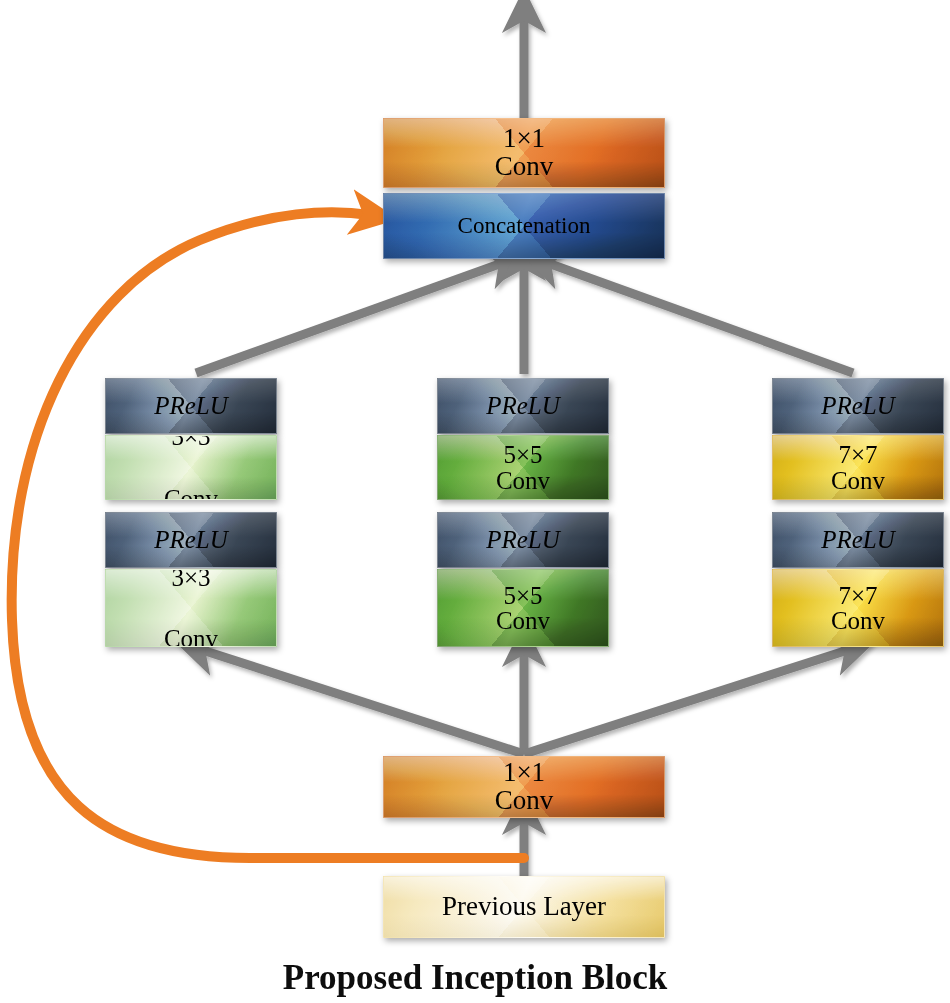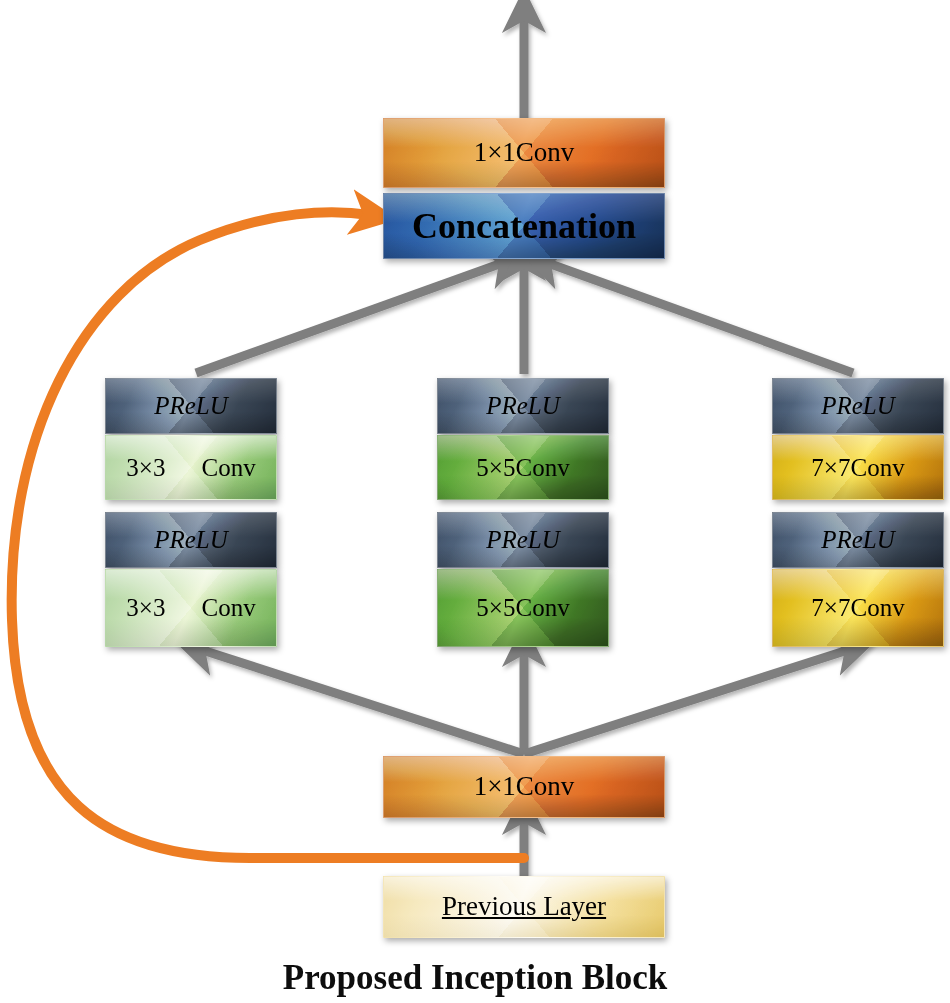--- a/index.html
+++ b/index.html
@@ -24,20 +24,21 @@
     width: 950px;
     height: 1003px;
     pointer-events: none;
   }
 
   
   .block {
     position: absolute;
     box-sizing: border-box;
     display: flex;
+    flex-direction: column;
     align-items: center;
     justify-content: center;
     text-align: center;
     color: #000000;
     line-height: 1.02;
     overflow: hidden;
     border: 1px solid rgba(255,255,255,0.35);
     filter: drop-shadow(2px 3px 3px rgba(0,0,0,0.33));
   }
   .block .bevel {
@@ -124,21 +125,20 @@
     background: linear-gradient(115deg, #c08c10 0%, #d7a418 16%, #fbe45a 50%, #e0ab18 76%, #bf8b10 100%);
   }
   .c-gold .bevel {
     background:
       linear-gradient(to bottom, rgba(255,255,255,0.38), rgba(255,255,255,0) 40%),
       linear-gradient(to top, rgba(0,0,0,0.20), rgba(0,0,0,0) 38%);
   }
   
   .c-cream {
     background: linear-gradient(115deg, #e9cf7e 0%, #f3e0a3 14%, #fdfaf0 48%, #f6e5ae 78%, #ecd487 100%);
-    text-decoration: underline;
   }
   .c-cream .bevel {
     background:
       linear-gradient(to bottom, rgba(255,255,255,0.60), rgba(255,255,255,0) 40%),
       linear-gradient(to top, rgba(180,150,60,0.18), rgba(0,0,0,0) 36%);
   }
 
   .caption {
     position: absolute;
     left: 0;
@@ -188,21 +188,21 @@
              C 270 211 330 209 370 215" fill="none" stroke="#ED7D23" stroke-width="10" stroke-linecap="round" stroke-linejoin="round" marker-end="url(#orangehead)"></path>
   </svg>
 
   <div class="block c-orange" style="left:383px; top:118px; width:282px; height:70px; font-size:27px;">
     <span class="bevel"></span>
     <span class="facets"></span>
     <span class="txt l1">1×1</span>
     <span class="txt l2">Conv</span>
   </div>
 
-  <div class="block c-blue" style="left:383px; top:193px; width:282px; height:66px; font-size:36px;font-weight:bold;">
+  <div class="block c-blue" style="left:383px; top:193px; width:282px; height:66px; font-size:23px;">
     <span class="bevel"></span>
     <span class="facets"></span>
     <span class="txt l1">Concatenation</span>
   </div>
 
   <div class="block c-slate" style="left:105px; top:378px; width:172px; height:56px; font-size:25px;">
     <span class="bevel"></span>
     <span class="facets"></span>
     <span class="txt l1" style="visibility:hidden;">prelu</span>
     <span class="txt l1" style="position:absolute; z-index:4;">PReLU</span>

